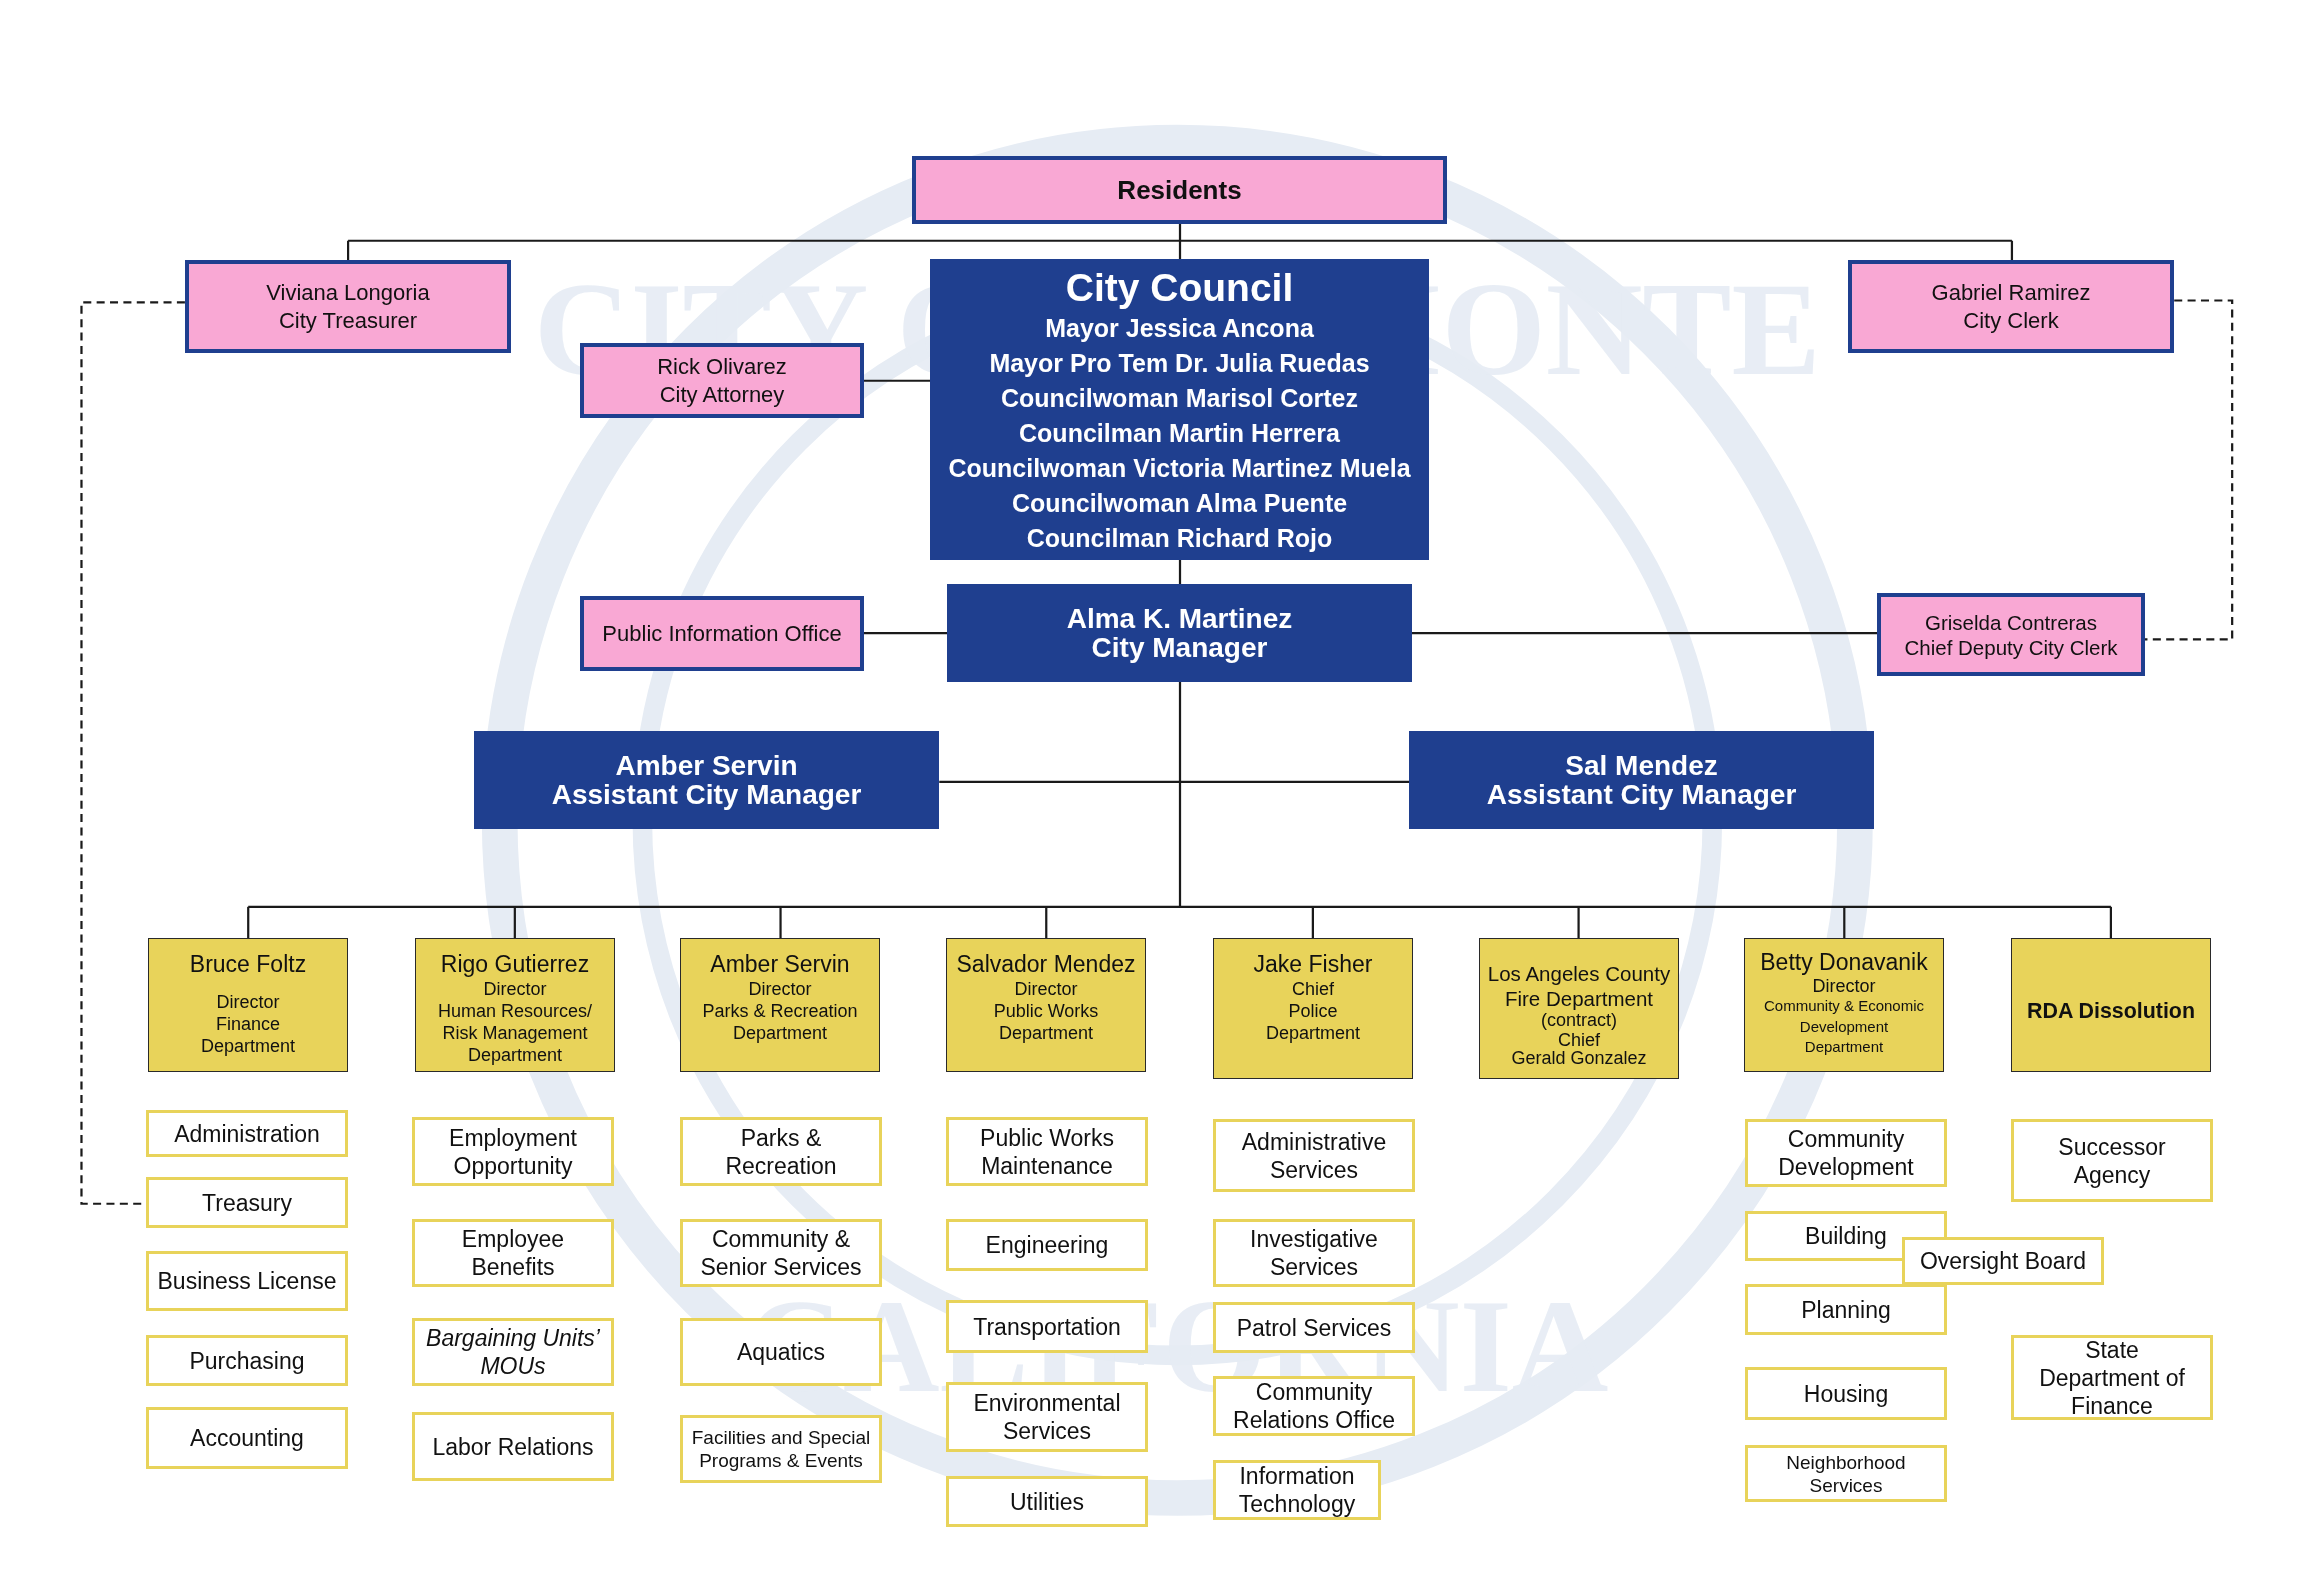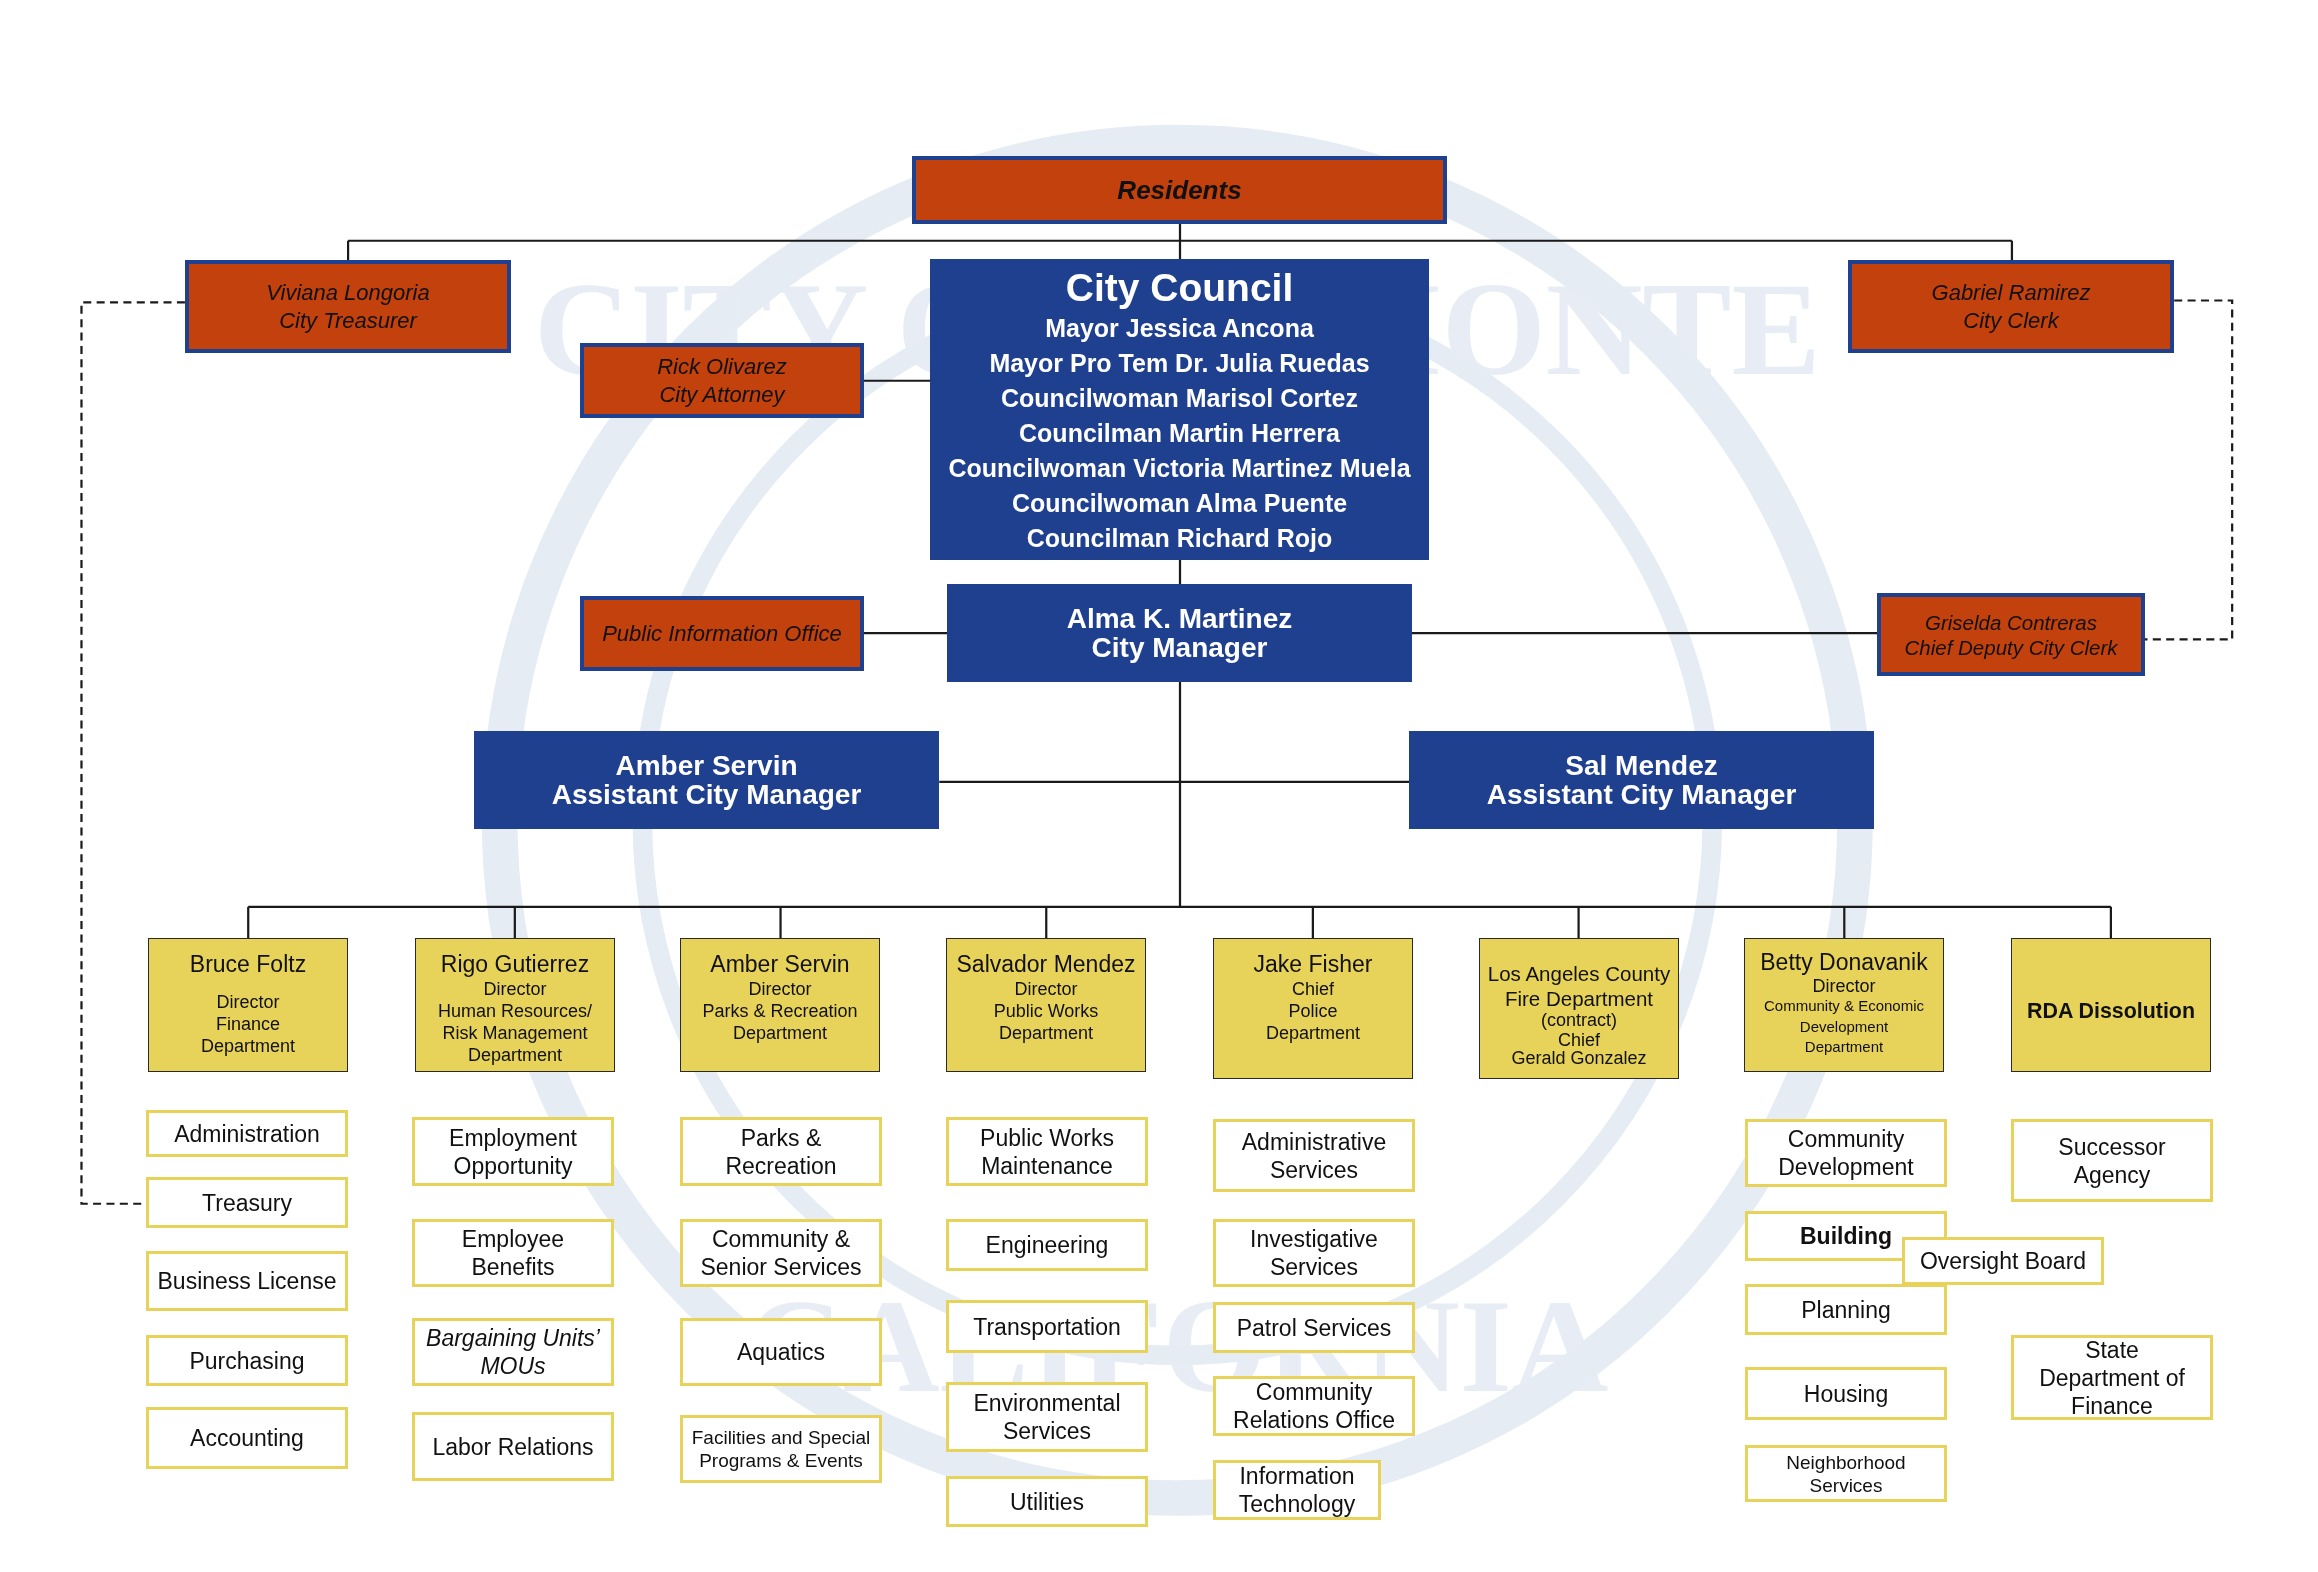--- a/index.html
+++ b/index.html
@@ -1,22 +1,22 @@
 <!DOCTYPE html>
 <html style="font-size:14.3px"><head>
 <meta charset="utf-8">
 <style>
   html, body { margin:0; padding:0; background:#ffffff; }
   body { width:2319px; height:1572px; position:relative; overflow:hidden;
          font-family:"Liberation Sans", sans-serif; color:#111; }
   .abs { position:absolute; box-sizing:border-box; }
   .wm { position:absolute; left:0; top:0; width:2319px; height:1572px; }
   svg.lines { position:absolute; left:0; top:0; width:2319px; height:1572px; }
-  .outline { background:#c2410c; border:4.5px solid #1F3F8F; display:flex; flex-direction:column;
-             align-items:center; justify-content:center; text-align:center; font-size:22px; line-height:28px;font-style:italic; }
+  .outline { background:#f9a8d4; border:4.5px solid #1F3F8F; display:flex; flex-direction:column;
+             align-items:center; justify-content:center; text-align:center; font-size:22px; line-height:28px; }
   .solid { background:#1F3F8F; color:#fff; display:flex; flex-direction:column; align-items:center;
            justify-content:center; text-align:center; font-weight:bold; }
   .dept { background:#E8D35A; border:1.8px solid #2a2a2a; display:flex; flex-direction:column;
           align-items:center; justify-content:flex-start; text-align:center; padding-top:10.7px; }
   .dept .nm { font-size:23px; line-height:28.5px; }
   .dept .sub { font-size:18px; line-height:22px; }
   .dept .sub.small { font-size:15px; line-height:20.5px; }
   .sub-item { background:#fff; border:3.6px solid #E8D35A; display:flex; align-items:center;
               justify-content:center; text-align:center; font-size:23px; line-height:28px; padding:0 5.4px; }
   .sub-item.sm { font-size:19px; line-height:23px; }
@@ -245,21 +245,21 @@
 <div class="abs sub-item" style="left:1213px;top:1376px;width:202px;height:60px;">
     <span style="max-width:178px;">Community Relations Office</span>
   </div>
 <div class="abs sub-item" style="left:1213px;top:1460px;width:168px;height:60px;">
     <span style="max-width:134px;">Information Technology</span>
   </div>
 
 <div class="abs sub-item" style="left:1745px;top:1119px;width:202px;height:68px;">
     <span style="max-width:152px;">Community Development</span>
   </div>
-<div class="abs sub-item" style="left:1745px;top:1211px;width:202px;height:50px;font-weight:bold;">
+<div class="abs sub-item" style="left:1745px;top:1211px;width:202px;height:50px;">
     <span>Building</span>
   </div>
 <div class="abs sub-item" style="left:1745px;top:1284px;width:202px;height:51px;">
     <span>Planning</span>
   </div>
 <div class="abs sub-item" style="left:1745px;top:1367px;width:202px;height:53px;">
     <span>Housing</span>
   </div>
 <div class="abs sub-item sm" style="left:1745px;top:1445px;width:202px;height:57px;">
     <span style="max-width:134px;">Neighborhood Services</span>

